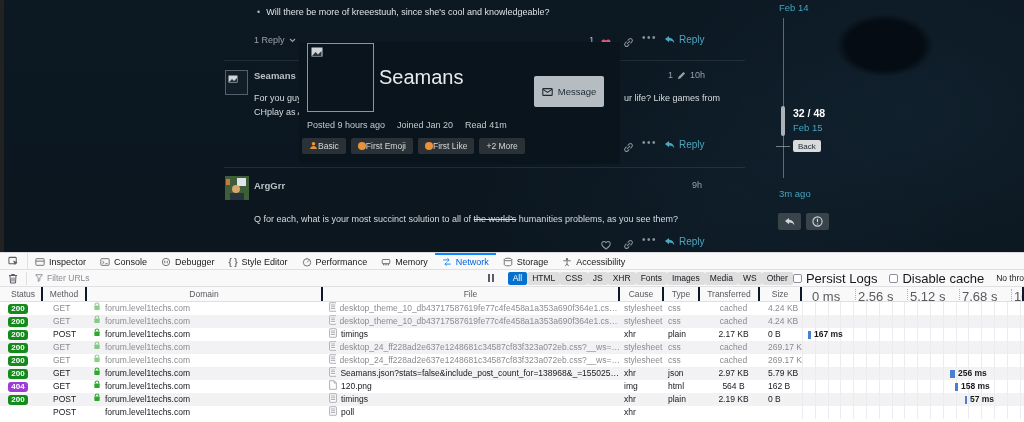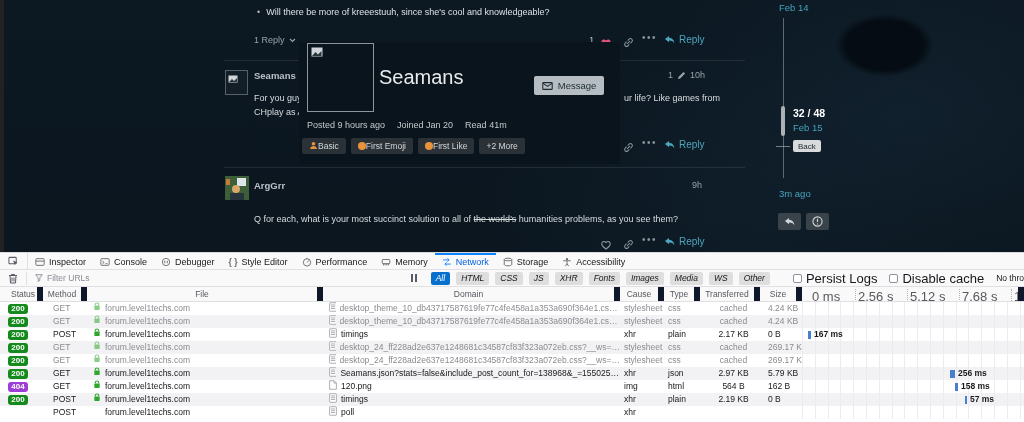--- a/index.html
+++ b/index.html
@@ -38,21 +38,21 @@
   .username { font-size:9.5px; font-weight:700; color:#b9c1c6; }
   .post-meta { font-size:9px; color:#97a1a7; display:flex; align-items:center; gap:4px; }
   .body-text { font-size:9px; color:#d7dcdf; }
   .struck { text-decoration:line-through; }
 
   
   .user-card { left:295px; top:42px; width:321px; height:122px; background:#0a141c; z-index:5; }
   .user-card .frame { position:absolute; left:8px; top:1px; width:67px; height:69px; border:1px solid #8d969b; }
   .user-card .frame svg { margin:3px; }
   .card-name { position:absolute; left:80px; top:24px; font-size:20px; color:#e8ebec; }
-  .msg-btn { position:absolute; left:235px; top:34px; width:70px; height:19px; background:#b6bdc2; border-radius:2px;
+  .msg-btn { position:absolute; left:235px; top:34px; width:70px; height:31px; background:#b6bdc2; border-radius:2px;
              display:flex; align-items:center; justify-content:center; gap:5px; font-size:9.5px; color:#1c2a33; cursor:pointer; }
   .card-stats { position:absolute; left:8px; top:78px; display:flex; gap:12px; font-size:9px; color:#c3cacd; }
   .badge-row { position:absolute; left:3px; top:96px; display:flex; gap:5px; }
   .chip { height:16px; display:flex; align-items:center; padding:0 7px; background:#2b3237; border-radius:2px;
           font-size:8.5px; color:#d2d7d9; cursor:pointer; }
   .chip .odot { width:8px; height:8px; border-radius:50%; background:#e8923a; }
 
   
   .avatar-img { width:24px; height:24px; overflow:hidden; }
 
@@ -78,32 +78,32 @@
   .tab.active { color:#0061e0; border-top-color:#0a84ff; }
   .tab.active svg { color:#0a84ff; }
 
   .dt-filter { position:absolute; left:0; top:18px; width:1024px; height:17px; background:#f9f9fa;
                border-bottom:1px solid #e0e0e2; display:flex; align-items:center; overflow:hidden; }
   .trash-btn { width:26px; display:flex; justify-content:center; color:#5b5b66; cursor:pointer; }
   .vsep { width:1px; height:13px; background:#e0e0e2; margin-right:8px; }
   .filter-box { display:flex; align-items:center; gap:4px; color:#8a8a92; font-size:8.5px; flex:1; cursor:text; }
   .pause-btn { display:flex; gap:2px; margin-right:14px; cursor:pointer; }
   .pause-btn i { width:2px; height:8px; background:#5b5b66; }
-  .pills { display:flex; gap:6px; margin-right:23px;font-style:italic; }
+  .pills { display:flex; gap:0; margin-right:0; }
   .pill { height:13px; padding:0 5px; border-radius:2px; background:#dededf; color:#18181c; font-size:8.5px;
           display:flex; align-items:center; cursor:pointer; }
   .pill.active { background:#0670cc; color:#fff; }
   .chk { display:flex; align-items:center; gap:4px; margin-right:12px; font-size:13px; color:#18181c; cursor:pointer; }
   .chk .box { width:9px; height:9px; border:1px solid #8f8f9d; border-radius:2px; background:#fff; }
   .throttle { font-size:8.5px; color:#18181c; white-space:nowrap; cursor:pointer; }
 
   .net-cols { display:grid; grid-template-columns:43px 44px 236px 297px 44px 36px 60px 42px 1fr; }
   .dt-header { position:absolute; left:0; top:35px; width:1024px; height:15px; background:#f9f9fa;
                border-bottom:1px solid #e0e0e2; font-size:8.5px; color:#58585f; }
-  .hcell { display:flex; align-items:center; justify-content:center; border-right:6px solid #0f172a; height:100%; overflow:hidden; }
+  .hcell { display:flex; align-items:center; justify-content:center; border-right:2px solid #0f172a; height:100%; overflow:hidden; }
   .hcell.first { justify-content:flex-start; padding-left:11px; }
   .hwater { position:relative; }
   .tick { position:absolute; top:2px; font-size:13px; color:#58585f; padding-left:2px; }
   .tick.dotted { border-left:1px dotted #b1b1b3; }
 
   .dt-rows { position:absolute; left:0; top:50px; width:1024px; }
   .net-row { height:13px; line-height:13px; font-size:8.5px; color:#18181c; cursor:pointer; }
   .net-row.even { background:#f2f2f4; }
   .net-row.dim { color:#8b8b90; }
   .net-row > div { overflow:hidden; white-space:nowrap; }
@@ -402,22 +402,22 @@
             <span class="box"></span>
             <span>Disable cache</span>
           </span>
         </span>
       <span class="throttle">No thro</span>
     </div>
 
     <div class="dt-header net-cols" id="net-header">
         <div class="hcell first">Status</div>
         <div class="hcell">Method</div>
+        <div class="hcell">Domain</div>
         <div class="hcell">File</div>
-        <div class="hcell">Domain</div>
         <div class="hcell">Cause</div>
         <div class="hcell">Type</div>
         <div class="hcell">Transferred</div>
         <div class="hcell">Size</div>
         <div class="hcell hwater">
           <span class="tick" style="left: 8px;">0 ms</span>
           <span class="tick dotted" style="left: 53px;">2.56 s</span>
           <span class="tick dotted" style="left: 105px;">5.12 s</span>
           <span class="tick dotted" style="left: 157px;">7.68 s</span>
           <span class="tick dotted" style="left: 209px;">10.24 s</span>

